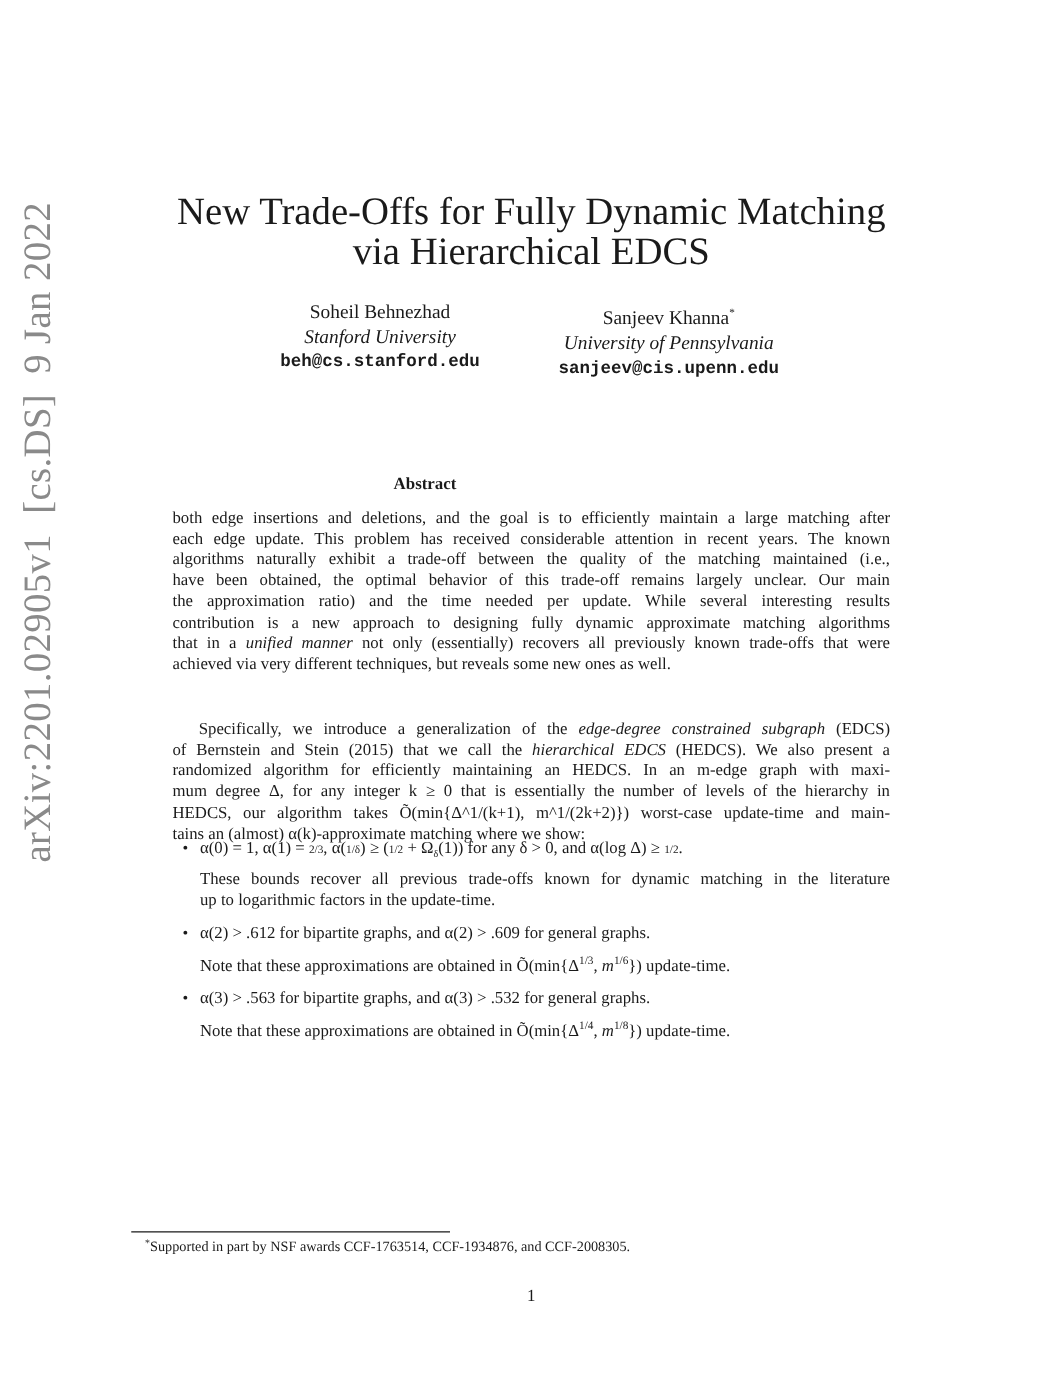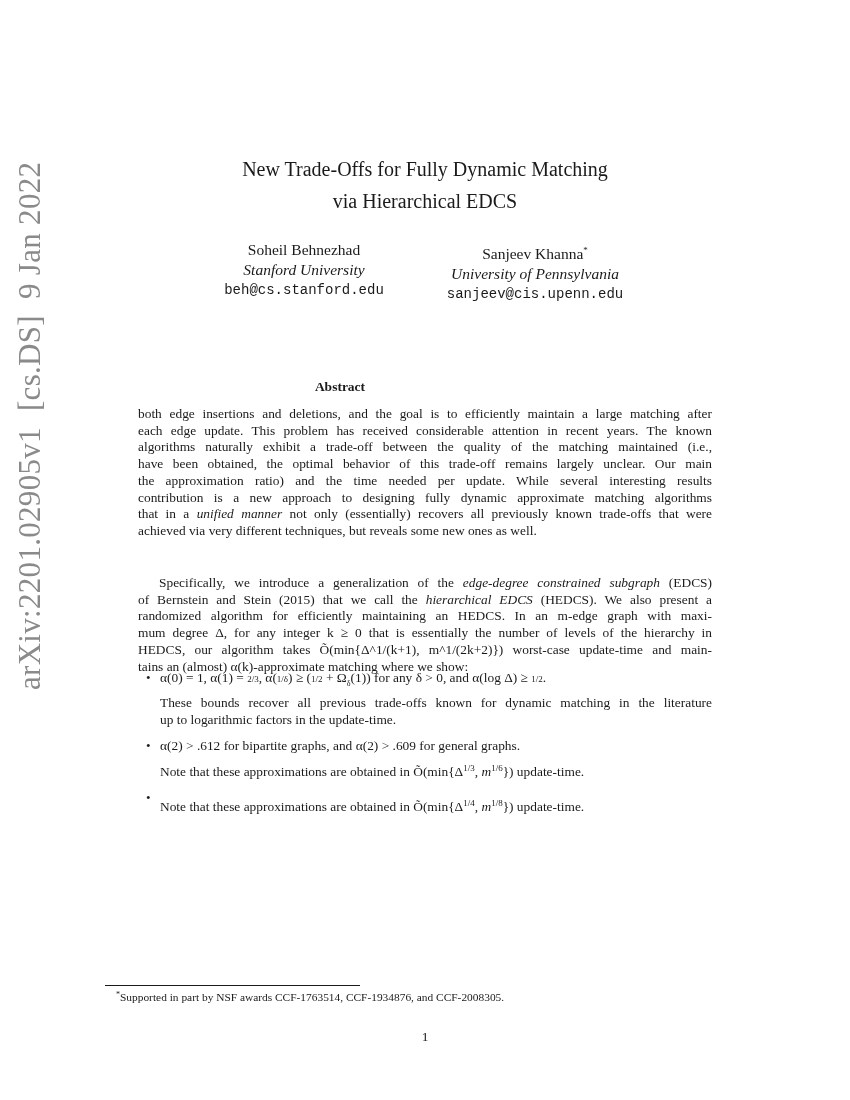--- a/index.html
+++ b/index.html
@@ -10,30 +10,30 @@
     position: absolute; left: 14px; top: 690px;
     transform-origin: left top; transform: rotate(-90deg);
     font-family: "Liberation Serif", "DejaVu Serif", serif;
     font-size: 31px; color: #8a8a8a; white-space: pre; letter-spacing: 0.3px;
     line-height: 1;
   }
 
   .title {
     position: absolute; left: 0; width: 850px; top: 153px; text-align: center;
     font-family: "Liberation Serif", "DejaVu Serif", serif;
-    font-size: 20px; line-height: 32px; color: #1a1a1a;
+    font-size: 31px; line-height: 32px; color: #1a1a1a;
   }
 
   .author {
     position: absolute; top: 240px; text-align: center;
     font-family: "Liberation Serif", "DejaVu Serif", serif;
     font-size: 15.5px; line-height: 20px;
   }
   .author .affil { font-style: italic; }
-  .author .email { font-family: "Liberation Mono", "DejaVu Sans Mono", monospace; font-size: 14px; }
+  .author .email { font-family: "Liberation Mono", "DejaVu Sans Mono", monospace; font-size: 14px; font-weight: bold; }
   .author-1 { left: 212px; width: 184px; }
   .author-2 { left: 428px; width: 214px; }
 
   .abstract-heading {
     position: absolute; left: 0; width: 680px; top: 379px; text-align: center;
     font-family: "Liberation Serif", "DejaVu Serif", serif;
     font-weight: bold; font-size: 13.5px;
   }
 
   .text-block {
@@ -119,20 +119,21 @@
       <span class="line">up to logarithmic factors in the update-time.</span>
     </span>
   </div>
   <div class="bullet bullet-2">
     <span class="bullet-dot">•</span>
     <span class="line">α(2) &gt; .612 for bipartite graphs, and α(2) &gt; .609 for general graphs.</span>
     <span class="note">Note that these approximations are obtained in Õ(min{Δ<sup style="font-size:9px">1/3</sup>, <i>m</i><sup style="font-size:9px">1/6</sup>}) update-time.</span>
   </div>
   <div class="bullet bullet-3">
     <span class="bullet-dot">•</span>
+    <span class="line">α(3) &gt; .563 for bipartite graphs, and α(3) &gt; .532 for general graphs.</span>
     <span class="note">Note that these approximations are obtained in Õ(min{Δ<sup style="font-size:9px">1/4</sup>, <i>m</i><sup style="font-size:9px">1/8</sup>}) update-time.</span>
   </div>
 </div>
 
 <div class="footnote-rule"></div>
 <div class="footnote"><sup>*</sup><span>Supported in part by NSF awards CCF-1763514, CCF-1934876, and CCF-2008305.</span></div>
 
 <div class="page-number">1</div>
 
 </body></html>

